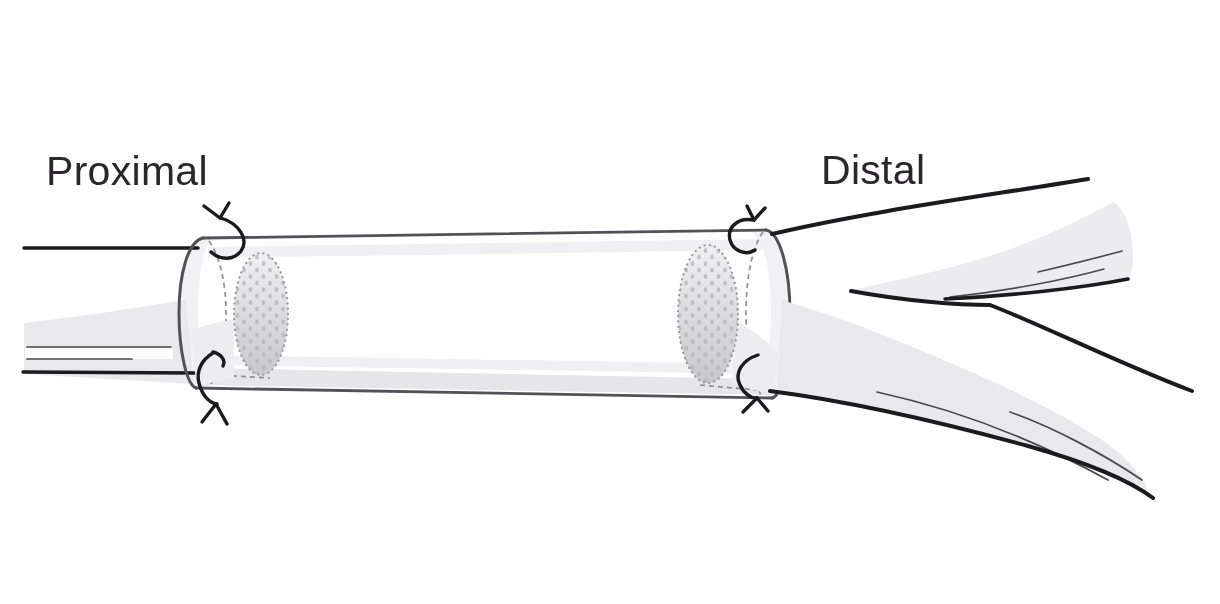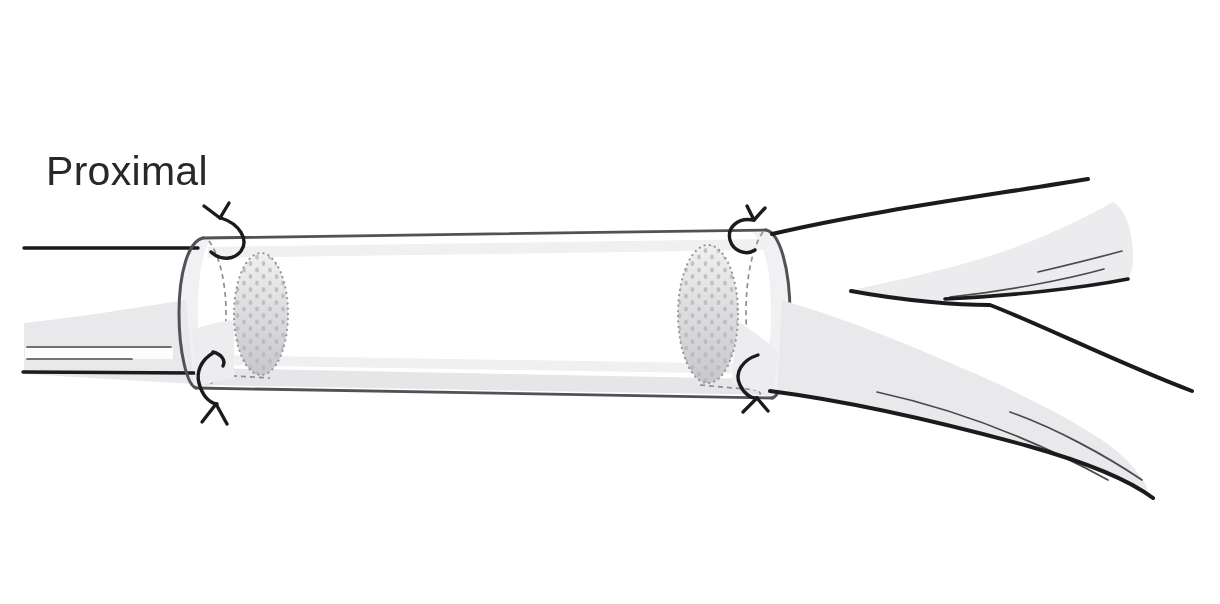--- a/index.html
+++ b/index.html
@@ -121,13 +121,14 @@
       </g>
       <g class="ink w34">
         <path d="M 758,355 C 742,360 734,373 740,385 C 744,394 752,399 757,398"></path>
         <path d="M 757,398 L 743,412"></path>
         <path d="M 757,398 L 768,411"></path>
       </g>
     </g>
   </svg>
 
   <div class="label label-proximal">Proximal</div>
+  <div class="label label-distal">Distal</div>
 </div>
 
 </body></html>

